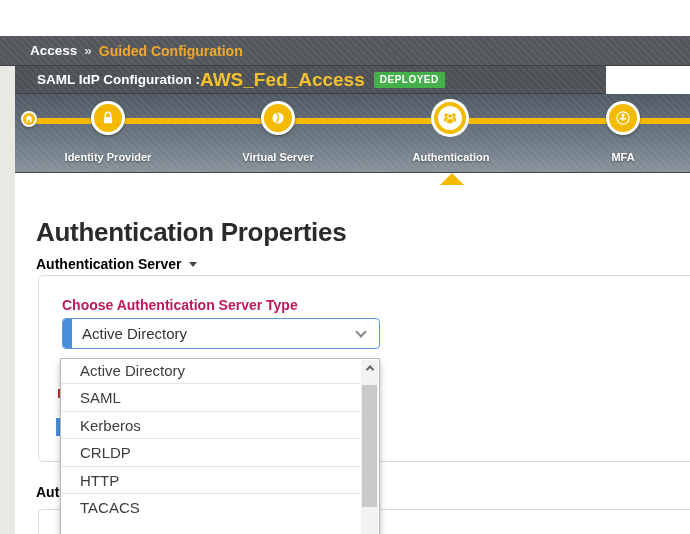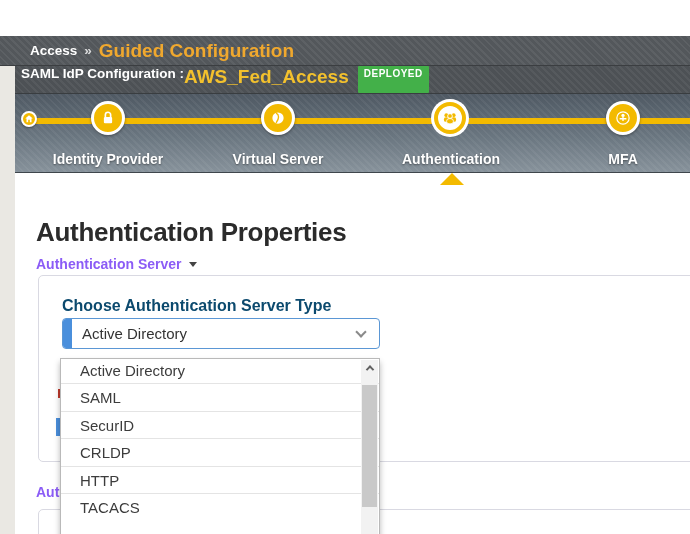--- a/index.html
+++ b/index.html
@@ -9,30 +9,30 @@
   
   .bar1 {
     position:absolute; left:0; top:0; width:690px; height:30px;
     background-color:#53575b;
     background-image:repeating-linear-gradient(45deg, rgba(255,255,255,.06) 0 2px, transparent 2px 5px);
     border-bottom:1px solid #3b3e41;
     display:flex; align-items:center; padding-left:30px;
   }
   .bar1 .root { color:#fff; font-weight:bold; font-size:13.5px; }
   .bar1 .sep { color:rgba(255,255,255,.78); font-weight:bold; font-size:13.5px; margin:0 7px; }
-  .bar1 .cur { color:#f0a82e; font-weight:bold; font-size:19px; }
+  .bar1 .cur { color:#f0a82e; font-weight:bold; font-size:14px; }
 
   .left-strip { position:absolute; left:0; top:30px; width:15px; height:504px; background:#eae8e3; }
 
   .bar2 {
-    position:absolute; left:15px; top:30px; width:675px; height:28px;
+    position:absolute; left:15px; top:30px; width:591px; height:28px;
     background-color:#4d5155;
     background-image:repeating-linear-gradient(45deg, rgba(255,255,255,.05) 0 2px, transparent 2px 5px);
     border-bottom:1px solid #393d40;
-    display:flex; padding-left:6px;
+    display:flex; align-items:center; padding-left:22px;
   }
   .bar2 .lbl { color:#fff; font-weight:bold; font-size:13.5px; }
   .bar2 .name { color:#f3c12d; font-weight:bold; font-size:19px; }
   .badge {
     margin-left:9px; background:#43b049; color:#fff; font-size:10px; font-weight:bold;
     letter-spacing:.5px; padding:2px 6px 2px; border-radius:1px; line-height:12px;
   }
 
   
   .stepper {
@@ -53,37 +53,37 @@
     background:#f3ba00; border:3px solid #fff; box-shadow:0 1px 3px rgba(0,0,0,.4);
     display:flex; align-items:center; justify-content:center;
   }
   .step-dot.active {
     width:32px; height:32px; top:8px;
     background:#fff; border:4px solid #f3ba00;
     box-shadow:0 0 0 3px #fff, 0 1px 3px rgba(0,0,0,.4);
   }
   .step-label {
     position:absolute; top:57px; width:160px; text-align:center;
-    color:#fff; font-weight:bold; font-size:14px; text-shadow:0 1px 2px rgba(0,0,0,.45);
+    color:#fff; font-weight:bold; font-size:11px; text-shadow:0 1px 2px rgba(0,0,0,.45);
   }
   .pointer-up {
     position:absolute; left:440px; top:137px; width:0; height:0;
     border-left:12px solid transparent; border-right:12px solid transparent;
     border-bottom:12px solid #f3ba00;
   }
 
   
   .h1 { position:absolute; left:36px; top:181px; font-size:26px; font-weight:bold; color:#2b2b2b; letter-spacing:-.3px; }
-  .sec-head { position:absolute; font-size:14px; font-weight:bold; color:#8b5cf6; }
+  .sec-head { position:absolute; font-size:14px; font-weight:bold; color:#000000; }
   .sec-head .caret {
     display:inline-block; width:0; height:0; margin-left:8px; vertical-align:2px;
     border-left:4px solid transparent; border-right:4px solid transparent; border-top:5px solid #444;
   }
   .panel { position:absolute; left:38px; width:680px; background:#fff; border:1px solid #d9d9e2; border-radius:5px; }
-  .field-label { position:absolute; left:62px; top:261px; font-size:16px; font-weight:bold; color:#0c4a6e; }
+  .field-label { position:absolute; left:62px; top:261px; font-size:14px; font-weight:bold; color:#be185d; }
 
   .select {
     position:absolute; left:62px; top:282px; width:318px; height:31px;
     border:1.5px solid #5b97d5; border-radius:4px; background:#fff; overflow:hidden;
     display:flex; align-items:center;
   }
   .select .strip { position:absolute; left:0; top:0; bottom:0; width:9px; background:#4a8fdc; }
   .select .val { margin-left:19px; font-size:15px; color:#333; }
   .chev { display:inline-block; width:8px; height:8px; border-right:2px solid #8a8a8a; border-bottom:2px solid #8a8a8a; transform:rotate(45deg); }
   .select .chev { position:absolute; right:14px; top:9px; }
@@ -219,21 +219,21 @@
   <div class="frag-text"></div>
 
   <div class="sec-head" style="left:36px; top:448px;">
     <span>Auth</span>
   </div>
   <div class="panel" style="top:473px; height:100px;"></div>
 
   <div class="dropdown">
     <div class="dd-item first">Active Directory</div>
     <div class="dd-item">SAML</div>
-    <div class="dd-item">SecurID</div>
+    <div class="dd-item">Kerberos</div>
     <div class="dd-item">CRLDP</div>
     <div class="dd-item">HTTP</div>
     <div class="dd-item last">TACACS</div>
 
     <div class="scrollbar">
       <div class="sb-btn up">
           <span class="sb-chev u"></span>
         </div>
       <div class="sb-thumb"></div>
       <div class="sb-btn down">

